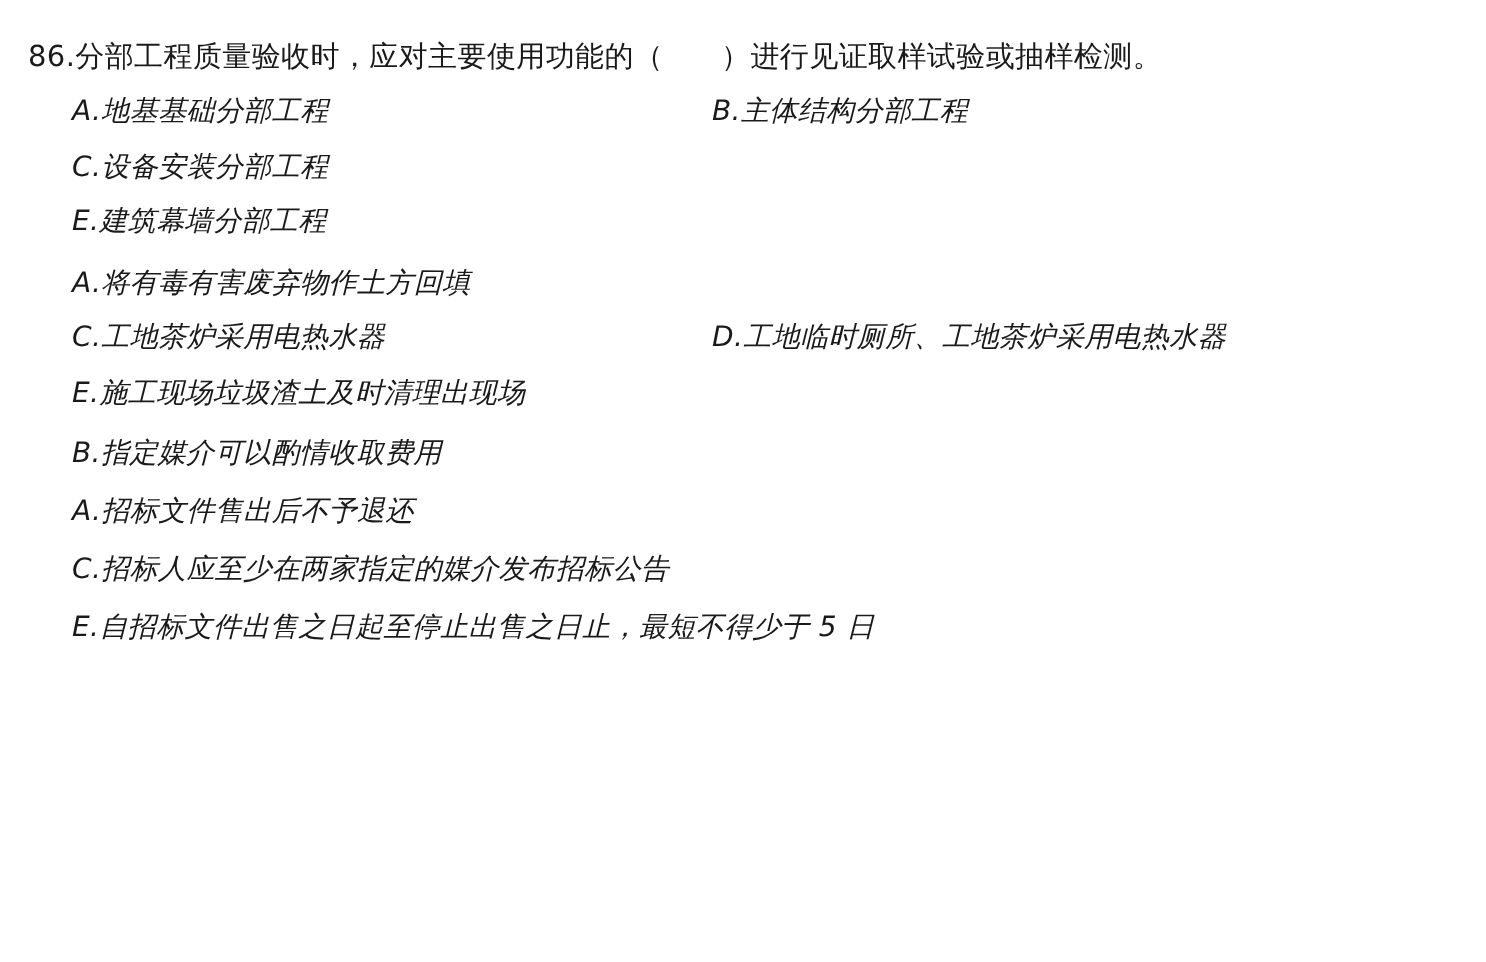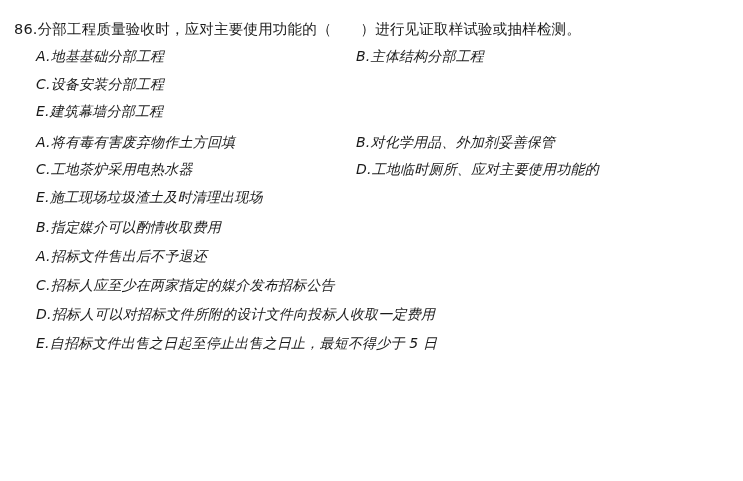--- a/index.html
+++ b/index.html
@@ -78,45 +78,41 @@
       <div class="opt-row">
         <div class="opt opt-full">E.建筑幕墙分部工程</div>
       </div>
     </div>
   </div>
 
   <div class="question q87">
     <div class="options">
       <div class="opt-row">
         <div class="opt opt-col-a">A.将有毒有害废弃物作土方回填</div>
-        <div class="opt opt-col-b">B.对化学用品、外加剂妥善保管</div>
       </div>
       <div class="opt-row">
         <div class="opt opt-col-a">C.工地茶炉采用电热水器</div>
-        <div class="opt opt-col-b">D.工地临时厕所、应对主要使用功能的</div>
+        <div class="opt opt-col-b">D.工地临时厕所、工地茶炉采用电热水器</div>
       </div>
       <div class="opt-row">
         <div class="opt opt-full">E.施工现场垃圾渣土及时清理出现场</div>
       </div>
     </div>
   </div>
 
   <div class="question q89">
     <div class="options">
       <div class="opt-row">
         <div class="opt opt-full">B.指定媒介可以酌情收取费用</div>
       </div>
       <div class="opt-row">
         <div class="opt opt-full">A.招标文件售出后不予退还</div>
       </div>
       <div class="opt-row">
         <div class="opt opt-full">C.招标人应至少在两家指定的媒介发布招标公告</div>
       </div>
       <div class="opt-row">
-        <div class="opt opt-full">D.招标人可以对招标文件所附的设计文件向投标人收取一定费用</div>
-      </div>
-      <div class="opt-row">
         <div class="opt opt-full">E.自招标文件出售之日起至停止出售之日止，最短不得少于 5 日</div>
       </div>
     </div>
   </div>
 
 </div>
 
 </body></html>

